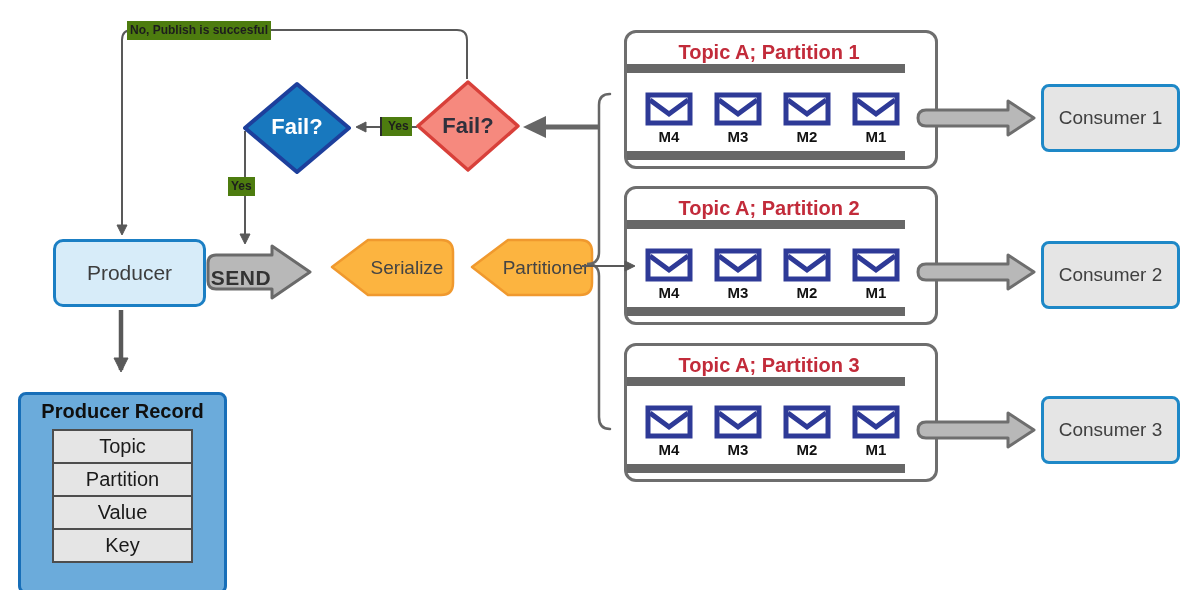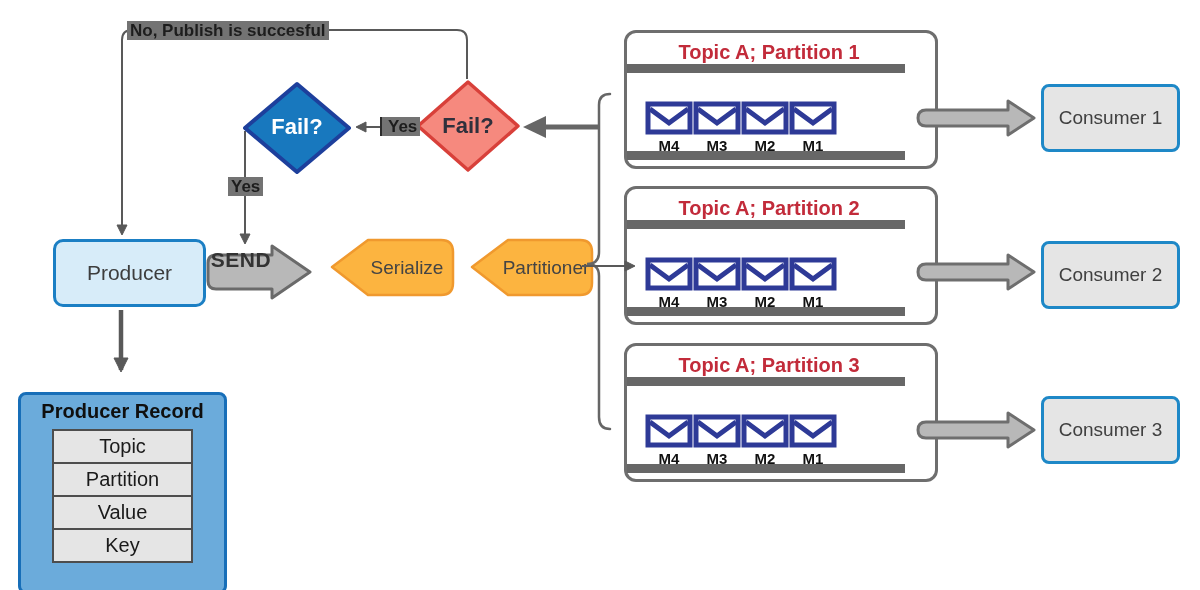--- a/index.html
+++ b/index.html
@@ -6,22 +6,22 @@
   #canvas{
     position:relative;width:1200px;height:590px;background:#ffffff;overflow:hidden;
     font-family:"Liberation Sans","DejaVu Sans",sans-serif;
   }
   #canvas svg.layer{position:absolute;left:0;top:0;width:1200px;height:590px;pointer-events:none;}
   #lines-under{z-index:1;}
   .html-layer{position:absolute;left:0;top:0;width:1200px;height:590px;z-index:2;}
   #lines-over{z-index:3;}
 
   .edge-label{
-    position:absolute;background:#737373;color:#1d1d1d;font-weight:bold;
-    font-size:17px;line-height:19px;padding:0 3px;white-space:nowrap;
+    position:absolute;background:#4d7c0f;color:#1d1d1d;font-weight:bold;
+    font-size:12px;line-height:19px;padding:0 3px;white-space:nowrap;
   }
   .tick-label{border-left:2px solid #2b2b2b;padding-left:6px;}
 
   .shape-label{position:absolute;text-align:center;white-space:nowrap;}
 
   .node-box{
     position:absolute;display:flex;align-items:center;justify-content:center;
     box-sizing:border-box;border-radius:10px;
   }
   .producer{
@@ -49,21 +49,21 @@
     position:absolute;left:624px;width:314px;height:139px;box-sizing:border-box;
     background:#ffffff;border:3px solid #6e6e6e;border-radius:12px;
   }
   .partition-title{
     margin-top:8px;width:284px;text-align:center;
     font-size:20px;font-weight:bold;color:#c22b3a;
   }
   .log-bar{position:absolute;left:0;width:278px;height:9px;background:#676767;}
   .bar-top{top:31px;}
   .bar-bottom{top:118px;}
-  .msg-row{position:absolute;left:18px;top:68px;display:flex;}
+  .msg-row{position:absolute;left:18px;top:59px;display:flex;gap:21px;}
   .msg{width:48px;display:flex;flex-direction:column;align-items:center;}
   .msg-label{margin-top:2px;font-size:15px;font-weight:bold;color:#111111;}
 </style>
 </head>
 <body>
 
 <div id="canvas">
 
   <svg id="lines-under" class="layer" viewBox="0 0 1200 590">
     <defs>
@@ -99,21 +99,21 @@
     <div class="edge-label" style="left:127px;top:21px;">No, Publish is succesful</div>
 
     <div class="edge-label tick-label" style="left:380px;top:117px;">Yes</div>
 
     <div class="edge-label" style="left:228px;top:177px;">Yes</div>
 
     <div class="shape-label" style="left:245px;top:114px;width:104px;font-size:22px;font-weight:bold;color:#ffffff;">Fail?</div>
 
     <div class="shape-label" style="left:416px;top:113px;width:104px;font-size:22px;font-weight:bold;color:#30303c;">Fail?</div>
 
-    <div class="shape-label" style="left:208px;top:248px;width:66px;font-size:21px;font-weight:bold;color:#333333;letter-spacing:0.5px;">SEND</div>
+    <div class="shape-label" style="left:208px;top:266px;width:66px;font-size:21px;font-weight:bold;color:#333333;letter-spacing:0.5px;">SEND</div>
 
     <div class="shape-label" style="left:360px;top:257px;width:94px;font-size:19px;color:#444444;">Serialize</div>
 
     <div class="shape-label" style="left:500px;top:257px;width:92px;font-size:19px;color:#444444;">Partitioner</div>
 
     <div class="node-box producer">
       <span>Producer</span>
     </div>
 
     <div class="record">

